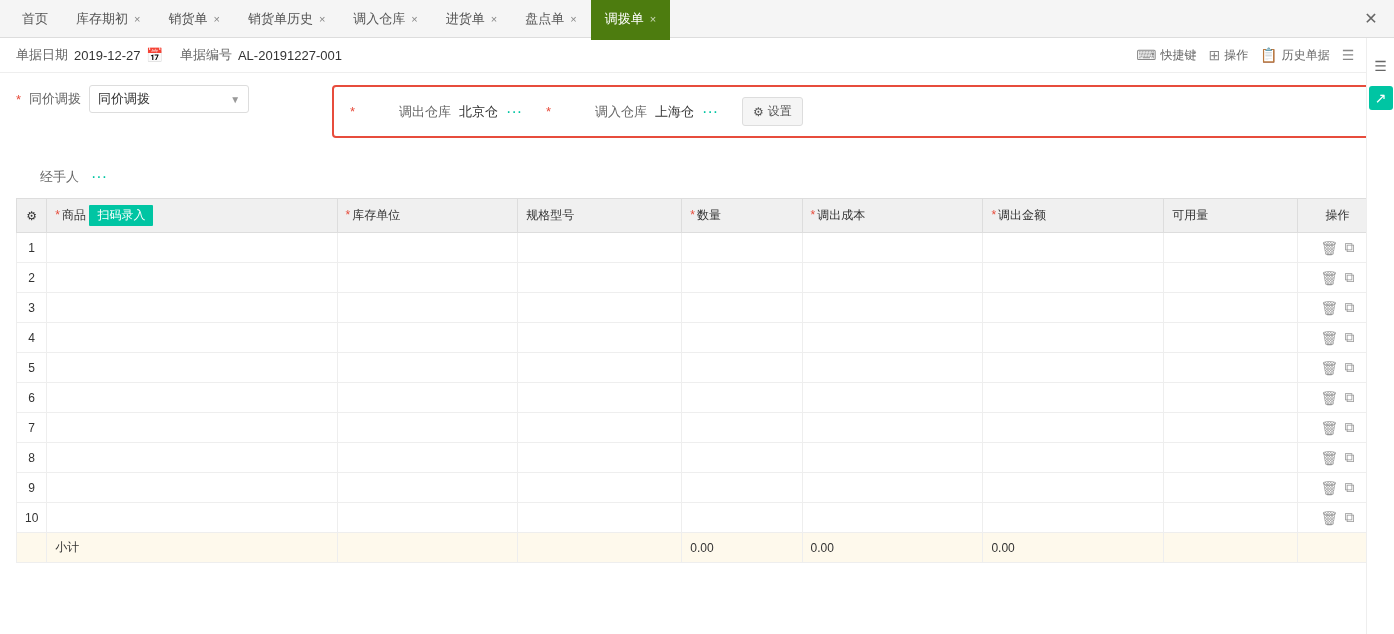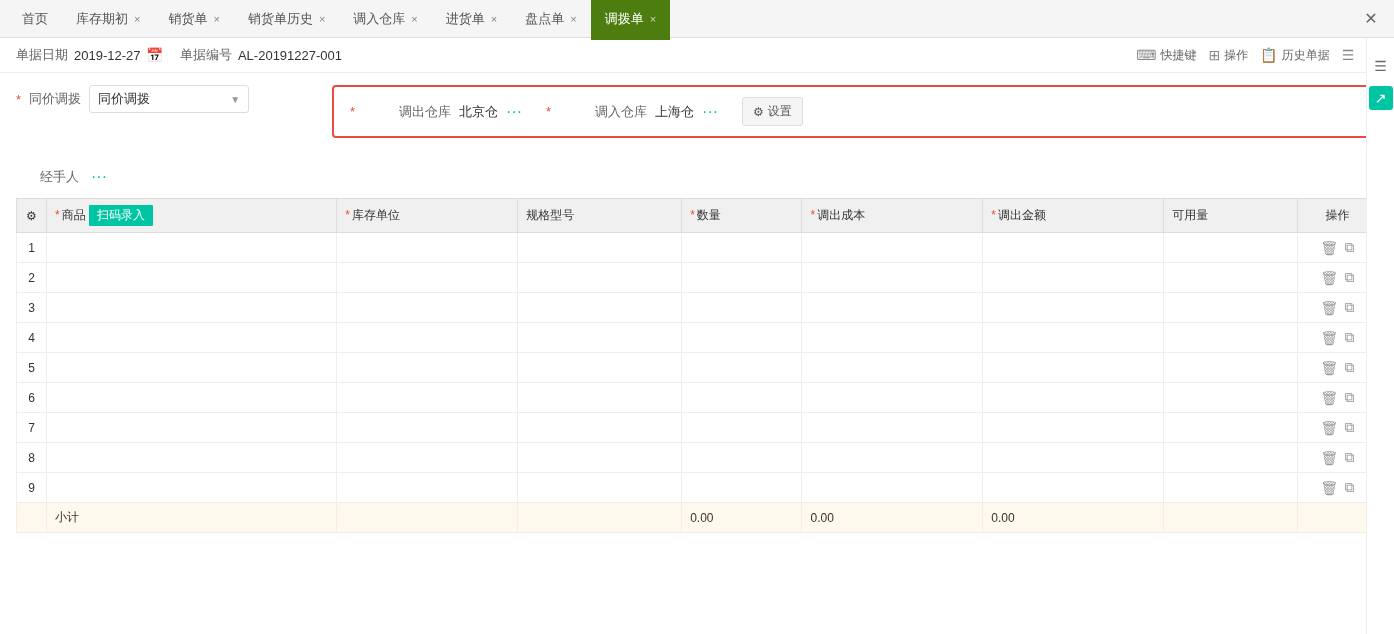--- a/index.html
+++ b/index.html
@@ -451,20 +451,36 @@
     <td></td>
     <td></td>
     <td></td>
     <td>
       <div class="col-actions">
         <span class="action-icon">🗑</span>
         <span class="action-icon">⧉</span>
       </div>
     </td>
   </tr>
+          <tr>
+    <td class="row-num">10</td>
+    <td></td>
+    <td></td>
+    <td></td>
+    <td></td>
+    <td></td>
+    <td></td>
+    <td></td>
+    <td>
+      <div class="col-actions">
+        <span class="action-icon">🗑</span>
+        <span class="action-icon">⧉</span>
+      </div>
+    </td>
+  </tr>
         </tbody>
       <tfoot>
         <tr class="subtotal-row">
           <td class="row-num"></td>
           <td>小计</td>
           <td></td>
           <td></td>
           <td>0.00</td>
           <td>0.00</td>
           <td>0.00</td>

